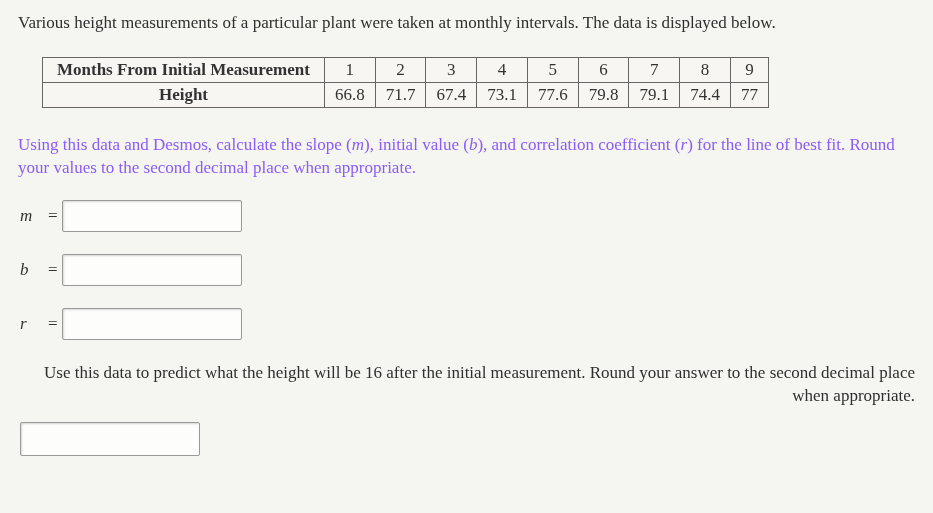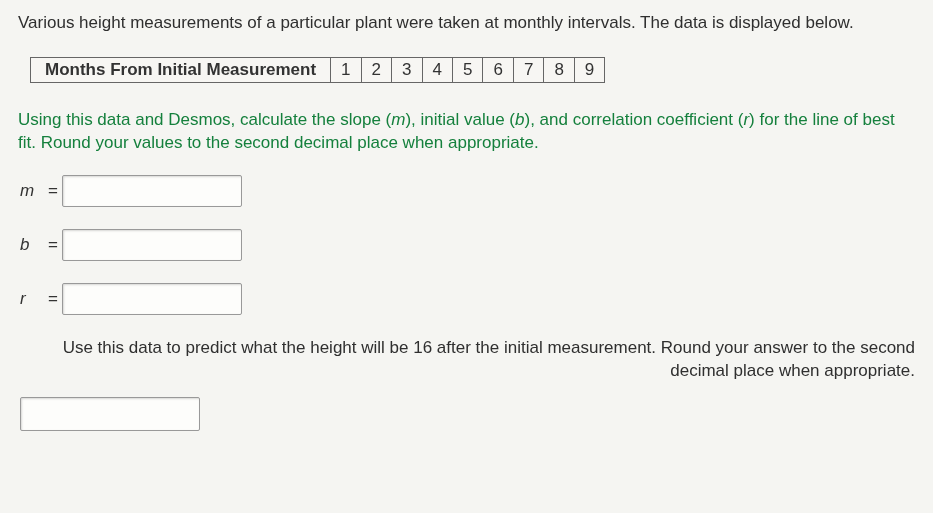--- a/index.html
+++ b/index.html
@@ -1,33 +1,33 @@
 <!DOCTYPE html>
 <html><head>
 <meta charset="utf-8">
 <style>
-  * { box-sizing: border-box; margin: 0; padding: 0; }
+  * { box-sizing: border-box; margin: 0; padding: 0; font-family: Liberation Serif, serif; }
   body {
     width: 933px;
     height: 513px;
     background: #f5f5f2;
     font-family: "Segoe UI", Tahoma, sans-serif;
     color: #333;
     padding: 12px 18px;
     position: relative;
     overflow: hidden;
   }
   .intro {
     font-size: 17px;
     line-height: 1.35;
     margin-bottom: 22px;
     color: #2f2f2f;
   }
   .table-wrap {
-    margin-left: 12px;
+    margin-left: 24px;
     margin-bottom: 26px;
   }
   table {
     border-collapse: collapse;
     font-size: 17px;
   }
   table td, table th {
     border: 1px solid #666;
     padding: 2px 10px;
     text-align: center;
@@ -36,21 +36,21 @@
   }
   .row-label {
     font-weight: bold;
     text-align: center;
     padding: 2px 14px;
   }
   .instructions {
     font-size: 17px;
     line-height: 1.35;
     margin-bottom: 20px;
-    color: #15803d;
+    color: #8b5cf6;
   }
   .field-row {
     display: flex;
     align-items: center;
     margin-bottom: 22px;
     margin-left: 2px;
   }
   .var-label {
     font-style: italic;
     font-size: 17px;
@@ -106,20 +106,32 @@
       <td>1</td>
       <td>2</td>
       <td>3</td>
       <td>4</td>
       <td>5</td>
       <td>6</td>
       <td>7</td>
       <td>8</td>
       <td>9</td>
     </tr>
+    <tr>
+      <td class="row-label">Height</td>
+      <td>66.8</td>
+      <td>71.7</td>
+      <td>67.4</td>
+      <td>73.1</td>
+      <td>77.6</td>
+      <td>79.8</td>
+      <td>79.1</td>
+      <td>74.4</td>
+      <td>77</td>
+    </tr>
   </tbody>
     </table>
 </div>
 
 <p class="instructions">
   <span>Using this data and Desmos, calculate the slope (</span><i>m</i><span>), initial value (</span><i>b</i><span>), and correlation coefficient (</span><i>r</i><span>) for the line of best fit. Round your values to the second decimal place when appropriate.</span>
 </p>
 
 <div class="field-row">
   <span class="var-label">m</span>

